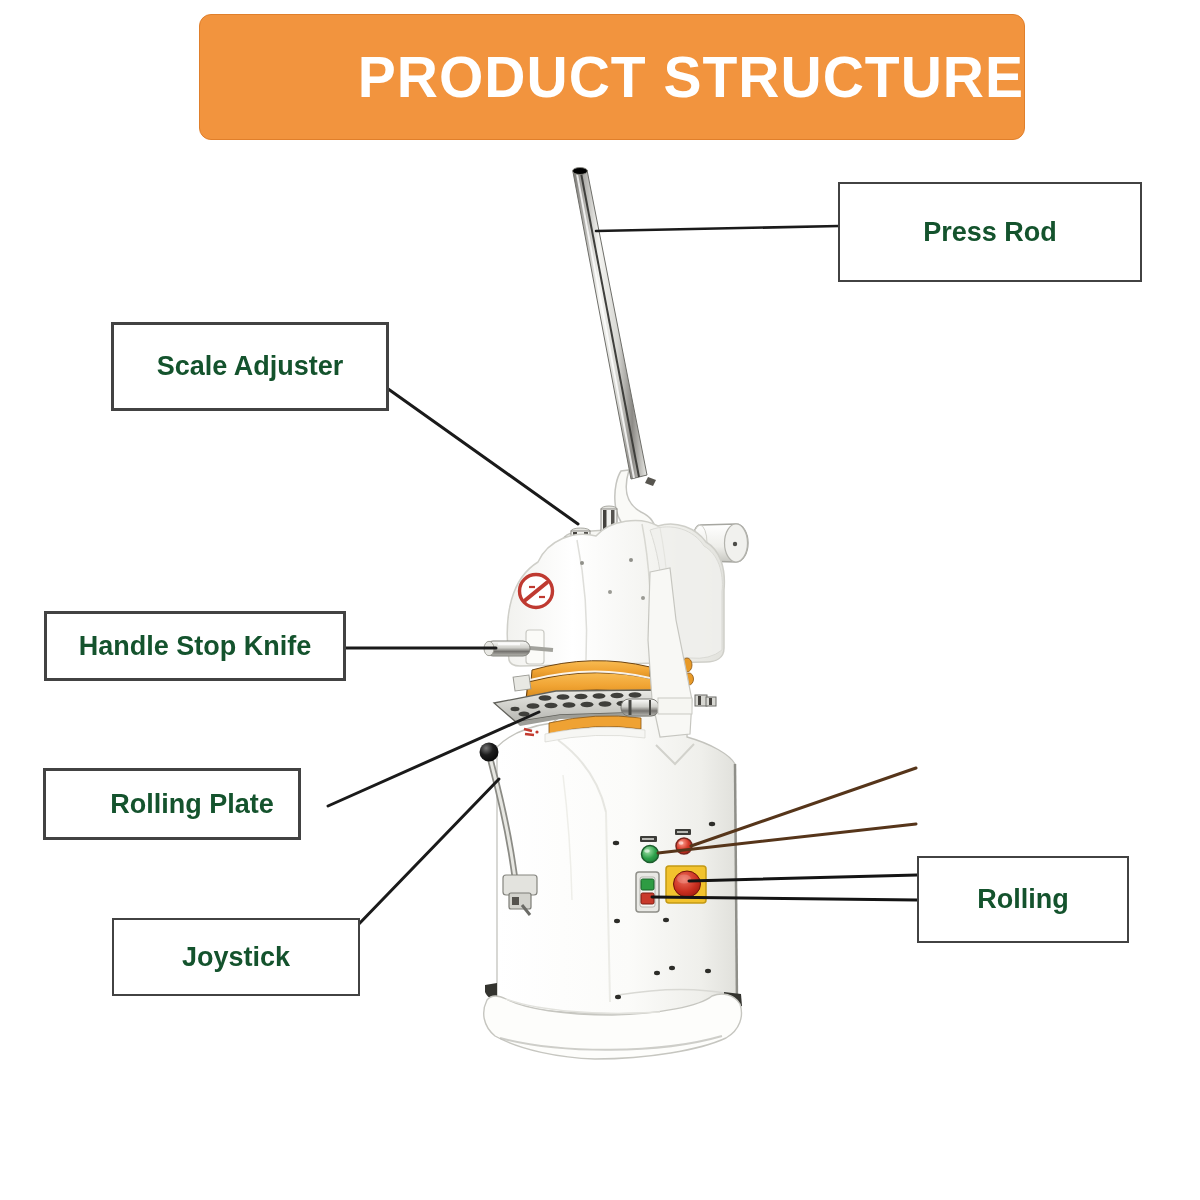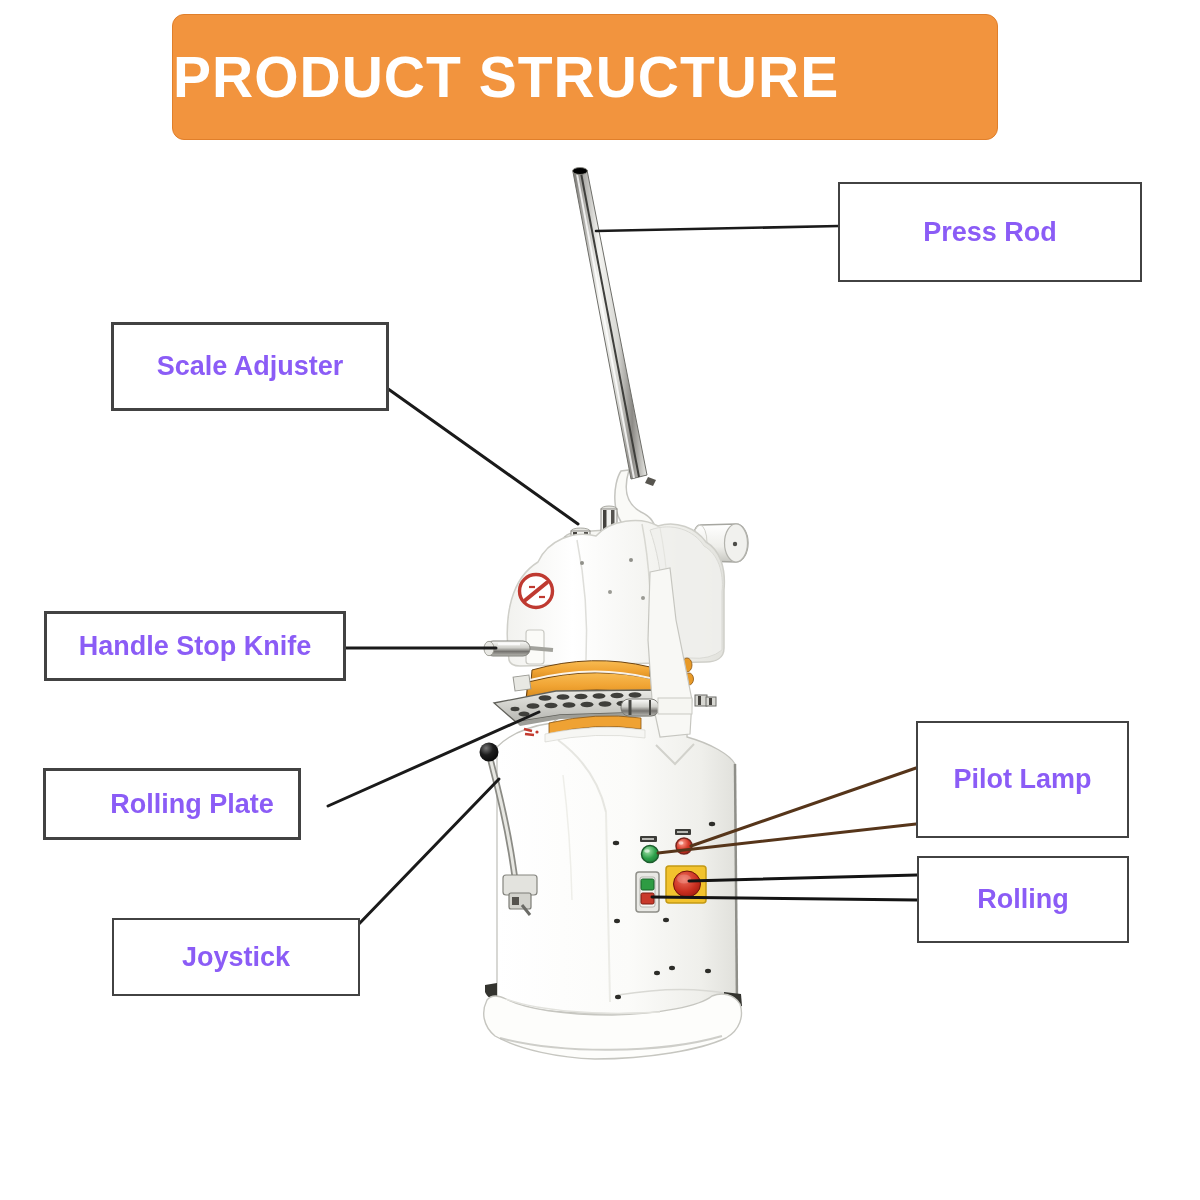--- a/index.html
+++ b/index.html
@@ -2,31 +2,31 @@
 <html><head>
 <meta charset="utf-8">
 <style>
   html,body{margin:0;padding:0;background:#ffffff;}
   .stage{
     position:relative;width:1200px;height:1200px;background:#ffffff;
     font-family:"Liberation Sans", sans-serif;overflow:hidden;
   }
   .machine-svg{position:absolute;left:0;top:0;}
   .banner{
-    position:absolute;left:172px;top:14px;width:824px;height:124px;
+    position:absolute;left:199px;top:14px;width:824px;height:124px;
     background:#F2943E;border:1px solid #E07F2B;border-radius:12px;
-    display:flex;align-items:center;justify-content:flex-start;
+    display:flex;align-items:center;justify-content:flex-end;
   }
   .banner span{
     color:#ffffff;font-weight:bold;font-size:57px;letter-spacing:1px;
   }
   .callout{
     position:absolute;background:#ffffff;border:2px solid #424242;
     display:flex;align-items:center;justify-content:center;
-    font-weight:bold;color:#8b5cf6;font-size:27px;white-space:nowrap;
+    font-weight:bold;color:#14532d;font-size:27px;white-space:nowrap;
     box-sizing:border-box;
   }
   #lbl-press-rod      {left:838px;top:182px;width:304px;height:100px;}
   #lbl-scale-adjuster {left:111px;top:322px;width:278px;height:89px;border-width:3px;}
   #lbl-handle-knife   {left:44px; top:611px;width:302px;height:70px;border-width:3px;}
   #lbl-rolling-plate  {left:43px; top:768px;width:258px;height:72px;border-width:3px;padding-left:40px;}
   #lbl-joystick       {left:112px;top:918px;width:248px;height:78px;}
   #lbl-pilot-lamp     {left:916px;top:721px;width:213px;height:117px;}
   #lbl-switch         {left:917px;top:856px;width:212px;height:87px;}
 </style>
@@ -314,20 +314,17 @@
   </div>
   <div class="callout" id="lbl-handle-knife">
     <span>Handle Stop Knife</span>
   </div>
   <div class="callout" id="lbl-rolling-plate">
     <span>Rolling Plate</span>
   </div>
   <div class="callout" id="lbl-joystick">
     <span>Joystick</span>
   </div>
-  <div class="callout" id="lbl-pilot-lamp">
-    <span>Pilot Lamp</span>
-  </div>
   <div class="callout" id="lbl-switch">
     <span>Rolling</span>
   </div>
 
 </div>
 
 </body></html>

